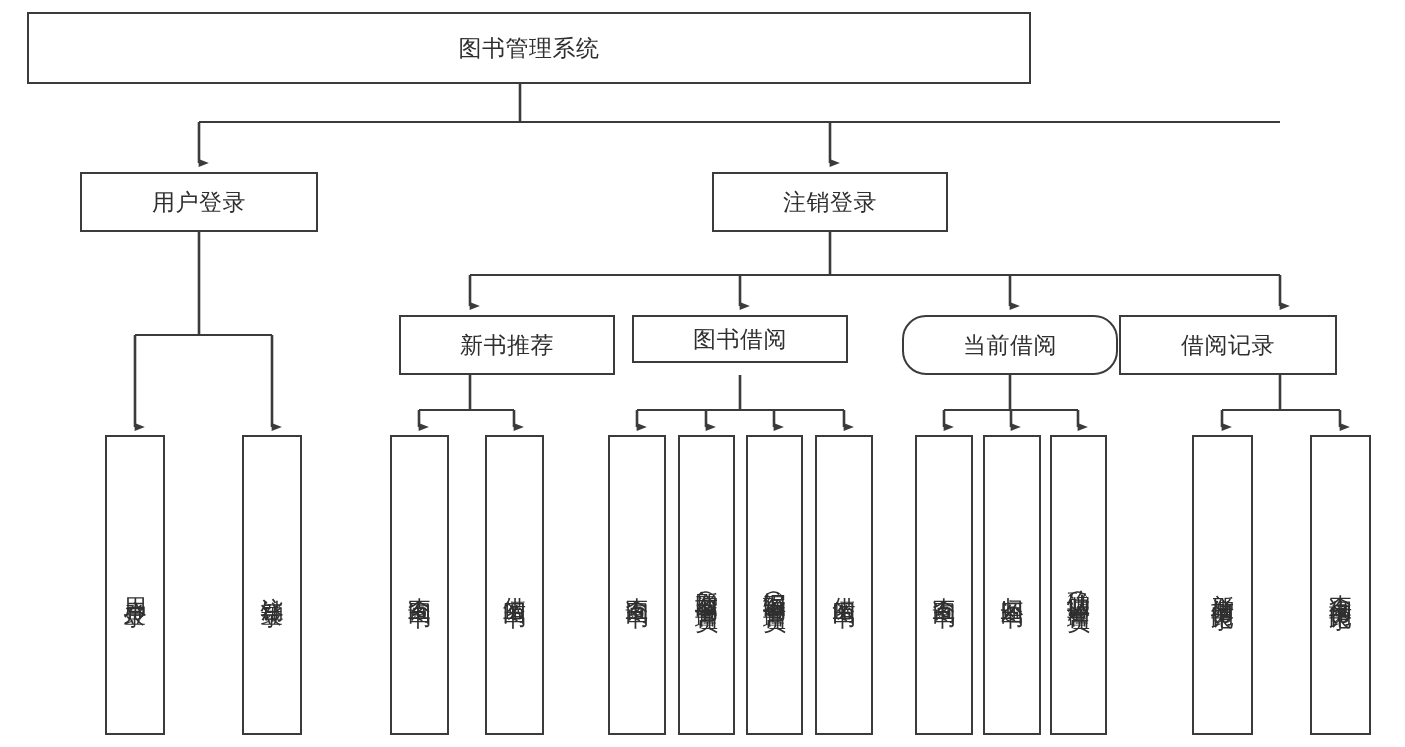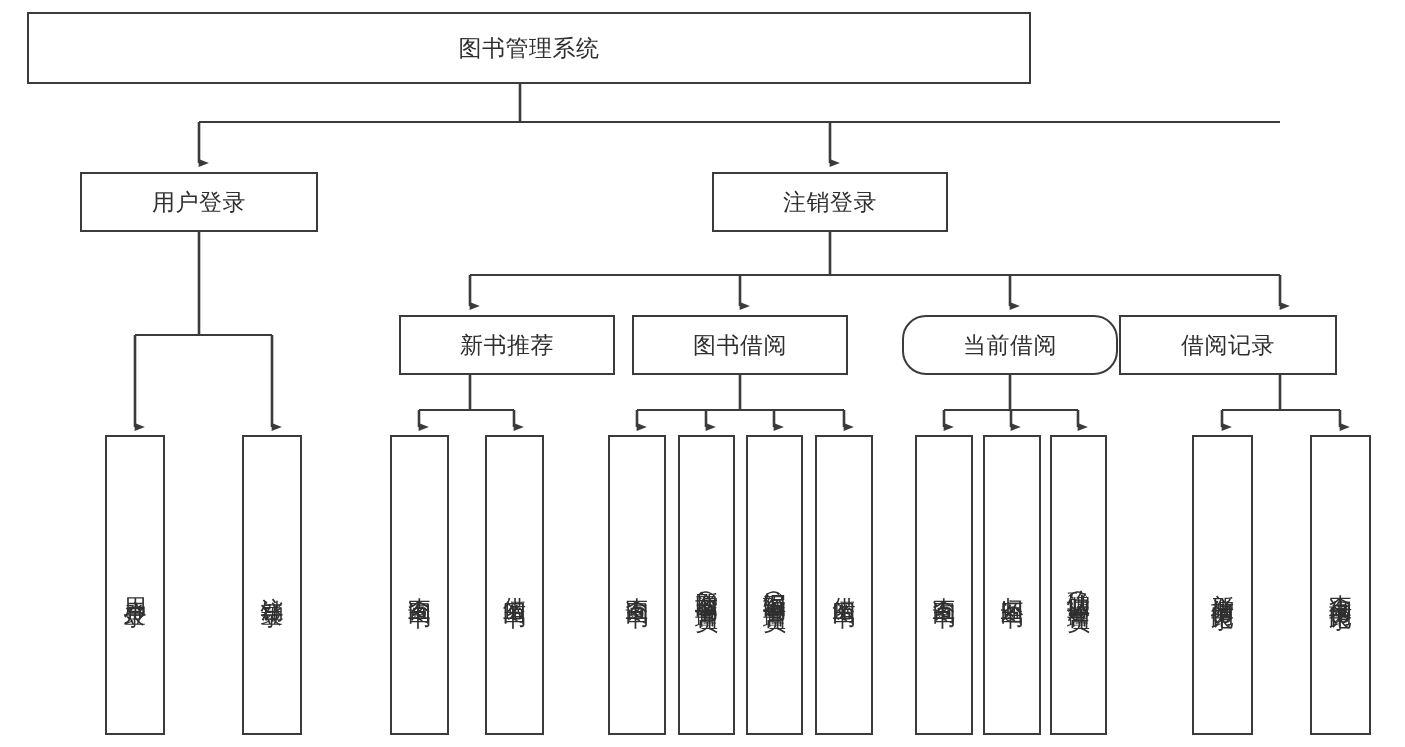--- a/index.html
+++ b/index.html
@@ -133,21 +133,21 @@
   </div>
 
   <div class="node-box node-h" style="left:712px; top:172px; width:236px; height:60px;">
     <span class="node-label">注销登录</span>
   </div>
 
   <div class="node-box node-h" style="left:362px; top:315px; width:216px; height:60px;margin-left:37px;">
     <span class="node-label">新书推荐</span>
   </div>
 
-  <div class="node-box node-h" style="left:632px; top:315px; width:216px; height:60px;">
+  <div class="node-box node-h" style="left:632px; top:315px; width:216px; height:48px;">
     <span class="node-label">图书借阅</span>
   </div>
 
   <div class="node-box node-h" style="left:902px; top:315px; width:216px; height:60px;border-radius:24px;">
     <span class="node-label">当前借阅</span>
   </div>
 
   <div class="node-box node-h" style="left:1119px; top:315px; width:218px; height:60px;">
     <span class="node-label">借阅记录</span>
   </div>

